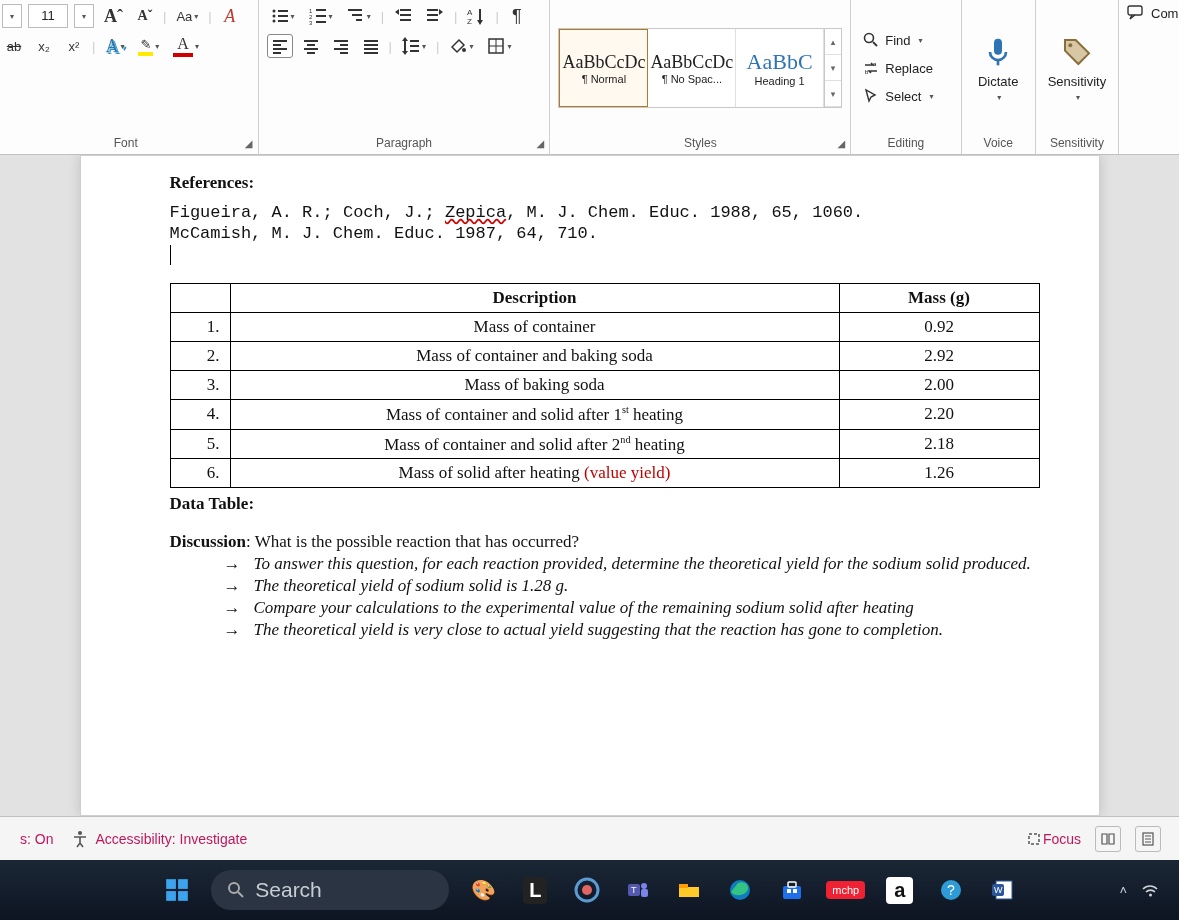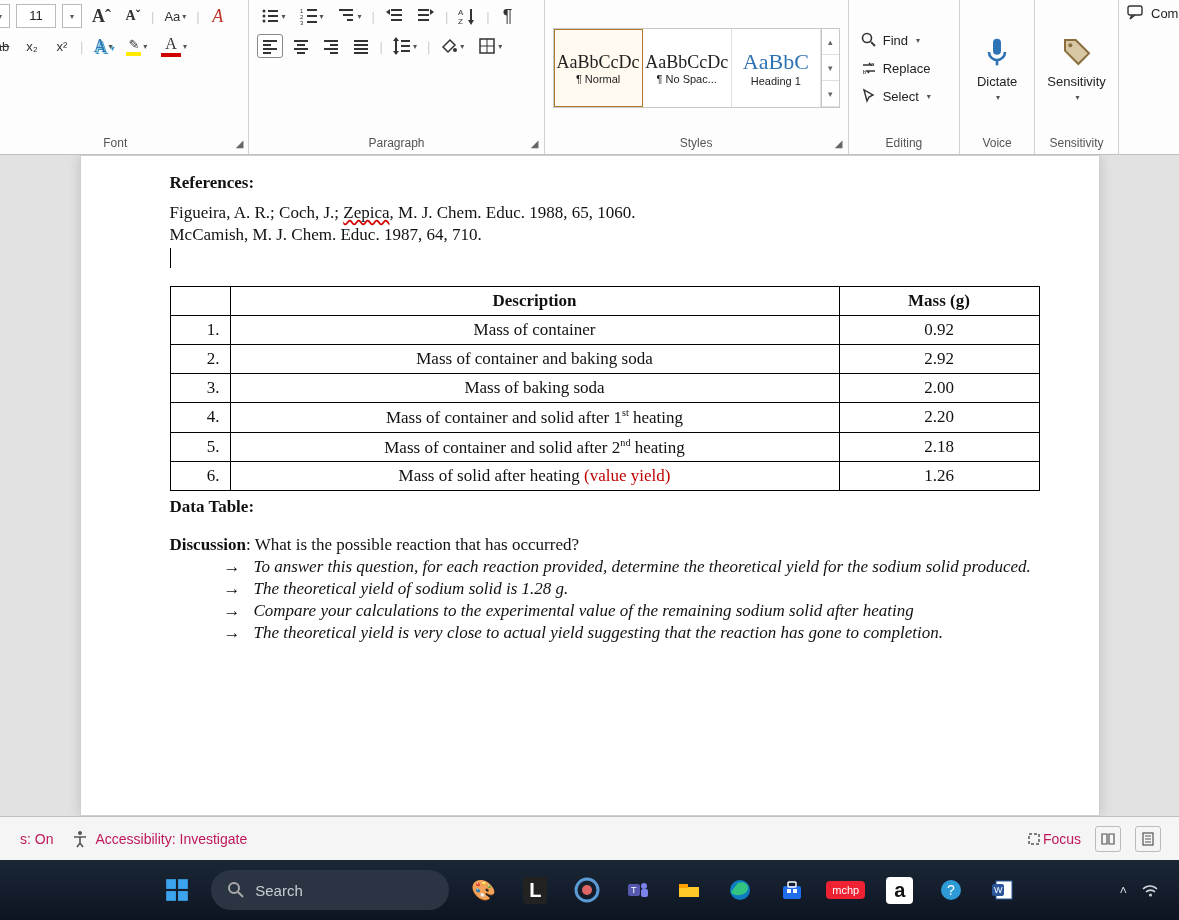--- a/index.html
+++ b/index.html
@@ -15,21 +15,21 @@
   }
 
   
   .ribbon {
     background: #fdfdfd;
     border-bottom: 1px solid #c0c0c0;
     display: flex;
     align-items: stretch;
     height: 155px;
     position: relative;
-    padding-left: 0;
+    padding-left: 12px;
   }
   .ribbon-group {
     display: flex;
     flex-direction: column;
     justify-content: space-between;
     border-right: 1px solid #d0d0d0;
     padding: 4px 8px 2px 8px;
     position: relative;
     min-width: 60px;
   }
@@ -140,21 +140,21 @@
     margin: 0 auto;
     padding: 10px 60px 40px 90px;
     box-shadow: 0 0 12px rgba(0,0,0,.15), inset 0 0 0 1px #cfcfcf;
     font-family: "Comic Sans MS", "Segoe Script", cursive;
     font-size: 17px;
     color:#111;
     position:relative;
     min-height: 640px;
   }
   .page h4 { font-family: "Comic Sans MS", cursive; font-weight:bold; margin:8px 0 10px;}
-  .refs p { margin:2px 0;}
+  .refs p { margin:2px 0;font-family:Liberation Mono, monospace;}
   .underline-red { text-decoration: underline wavy #d00000; text-decoration-skip-ink:none;}
   .cursor-line::after{
      content:""; display:inline-block; width:1px; height:20px; background:#000; vertical-align:middle;
   }
 
   table.data {
     border-collapse: collapse;
     width: 100%;
     margin-top: 18px;
     font-family: "Comic Sans MS", cursive;
@@ -205,21 +205,21 @@
   .taskbar .search {
     background:#2a3442;
     border-radius:24px;
     height:40px;
     width:280px;
     display:flex;
     align-items:center;
     padding:0 16px;
     gap:10px;
     color:#c8cdd4;
-    font-size:15px;
+    font-size:21px;
   }
   .task-icon {width:40px;height:40px;display:flex;align-items:center;justify-content:center;border-radius:6px;color:#fff;cursor:pointer;}
   .taskbar-right{position:absolute;right:20px;display:flex;align-items:center;gap:14px;color:#cfd3d9;}
 
   .start-btn svg{width:26px;height:26px;}
 
   
   .leadcrop { margin-left:-18px; }
 
   

